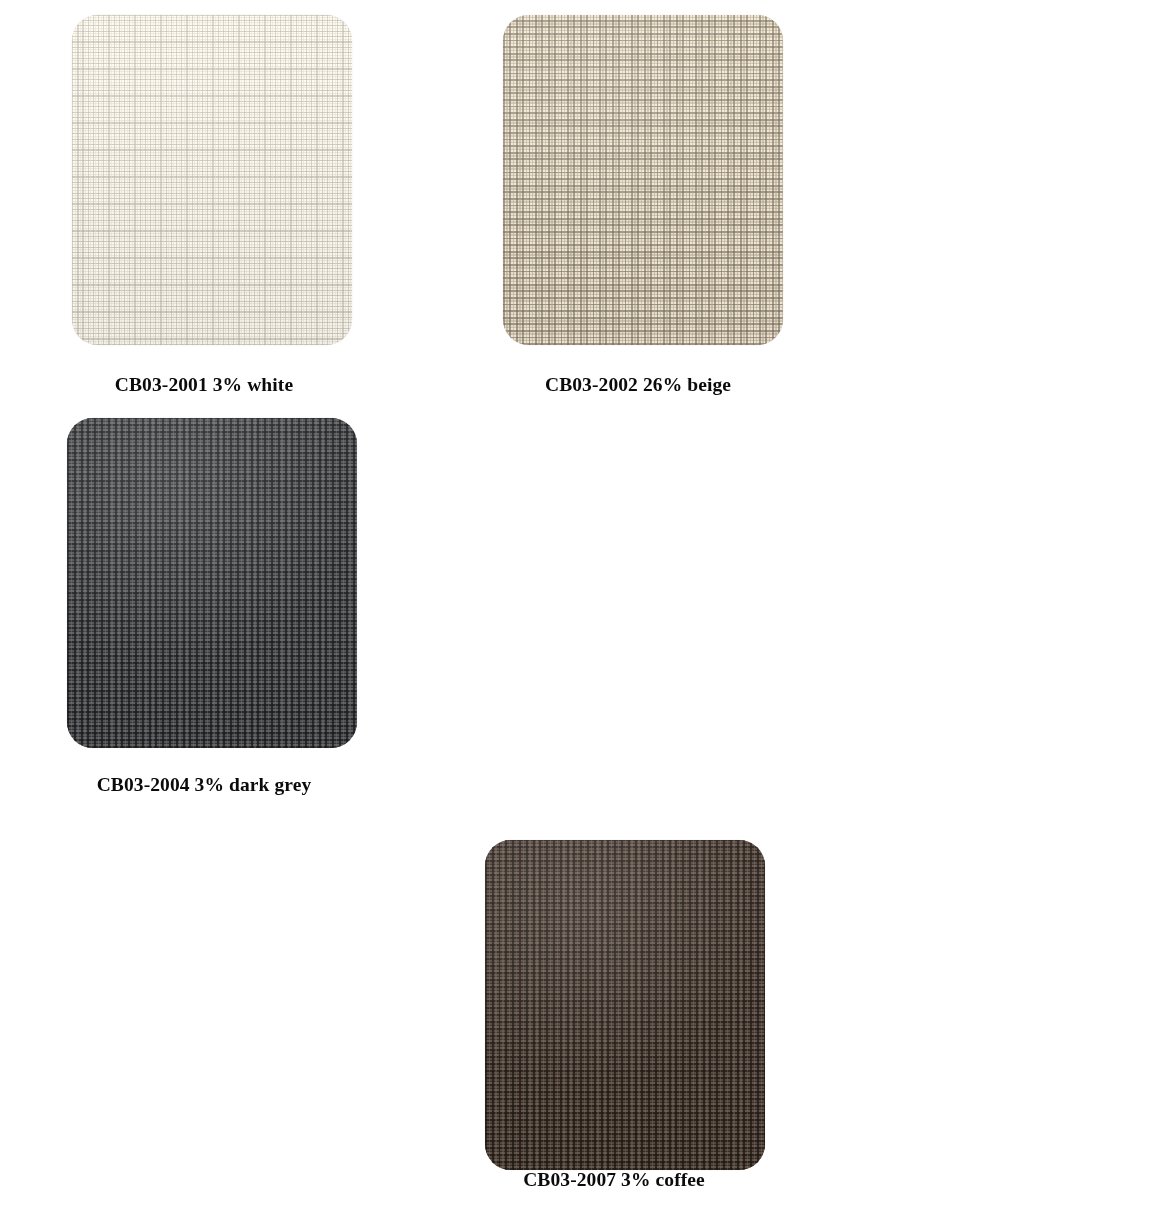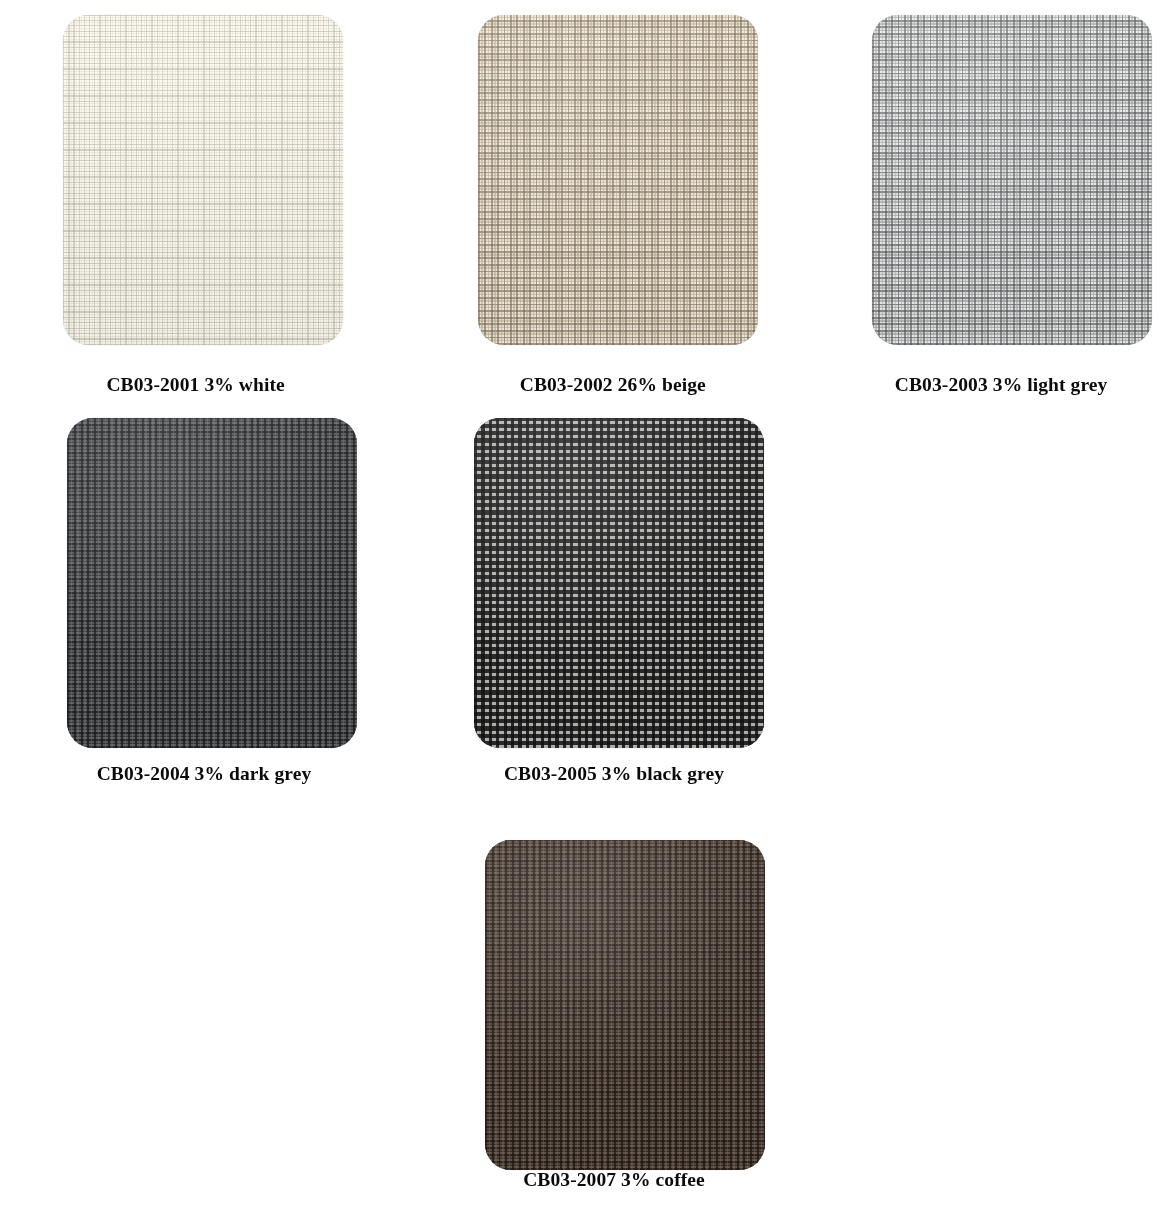--- a/index.html
+++ b/index.html
@@ -64,21 +64,21 @@
 
   .cell-w-1 { width: 408px; }
   .cell-w-2 { width: 412px; }
   .cell-w-3 { width: 348px; }
 
   .sw-r1 { width: 280px; height: 330px; }
   .sw-r2 { width: 290px; height: 330px; }
   .sw-r3 { width: 280px; height: 330px; }
 
   .cap-r1 { margin-top: 30px; }
-  .cap-r2 { margin-top: 16px; }
+  .cap-r2 { margin-top: 27px; }
   .cap-r3 { }
 
   .pos-a { margin-left: 15px; }
   .pos-b { margin-left: 10px; }
   .pos-c { margin-left: 22px; }
 
   
 
   .weave {
     background-blend-mode: normal;
@@ -221,47 +221,33 @@
     </div>
 
     <div class="swatch-cell cell-w-2">
       <div class="swatch sw-r1 pos-b">
         <div class="weave weave-2002"></div>
         <div class="sheen"></div>
       </div>
       <div class="caption cap-r1">CB03-2002 26% beige</div>
     </div>
 
-    <div class="swatch-cell cell-w-3">
-      <div class="swatch sw-r1 pos-c">
-        <div class="weave weave-2003"></div>
-        <div class="sheen"></div>
-      </div>
-      <div class="caption cap-r1">CB03-2003 3% light grey</div>
-    </div>
 
   </div>
 
   <div class="grid-row row2">
 
     <div class="swatch-cell cell-w-1">
       <div class="swatch sw-r2 pos-a">
         <div class="weave weave-2004"></div>
         <div class="sheen"></div>
       </div>
       <div class="caption cap-r2">CB03-2004 3% dark grey</div>
     </div>
 
-    <div class="swatch-cell cell-w-2">
-      <div class="swatch sw-r2 pos-b">
-        <div class="weave weave-2005"></div>
-        <div class="sheen"></div>
-      </div>
-      <div class="caption cap-r2">CB03-2005 3% black grey</div>
-    </div>
 
 
   </div>
 
   <div class="grid-row row3">
 
     <div class="swatch-cell cell-w-1"></div>
 
     <div class="swatch-cell cell-w-2">
       <div class="swatch sw-r3 pos-c">

